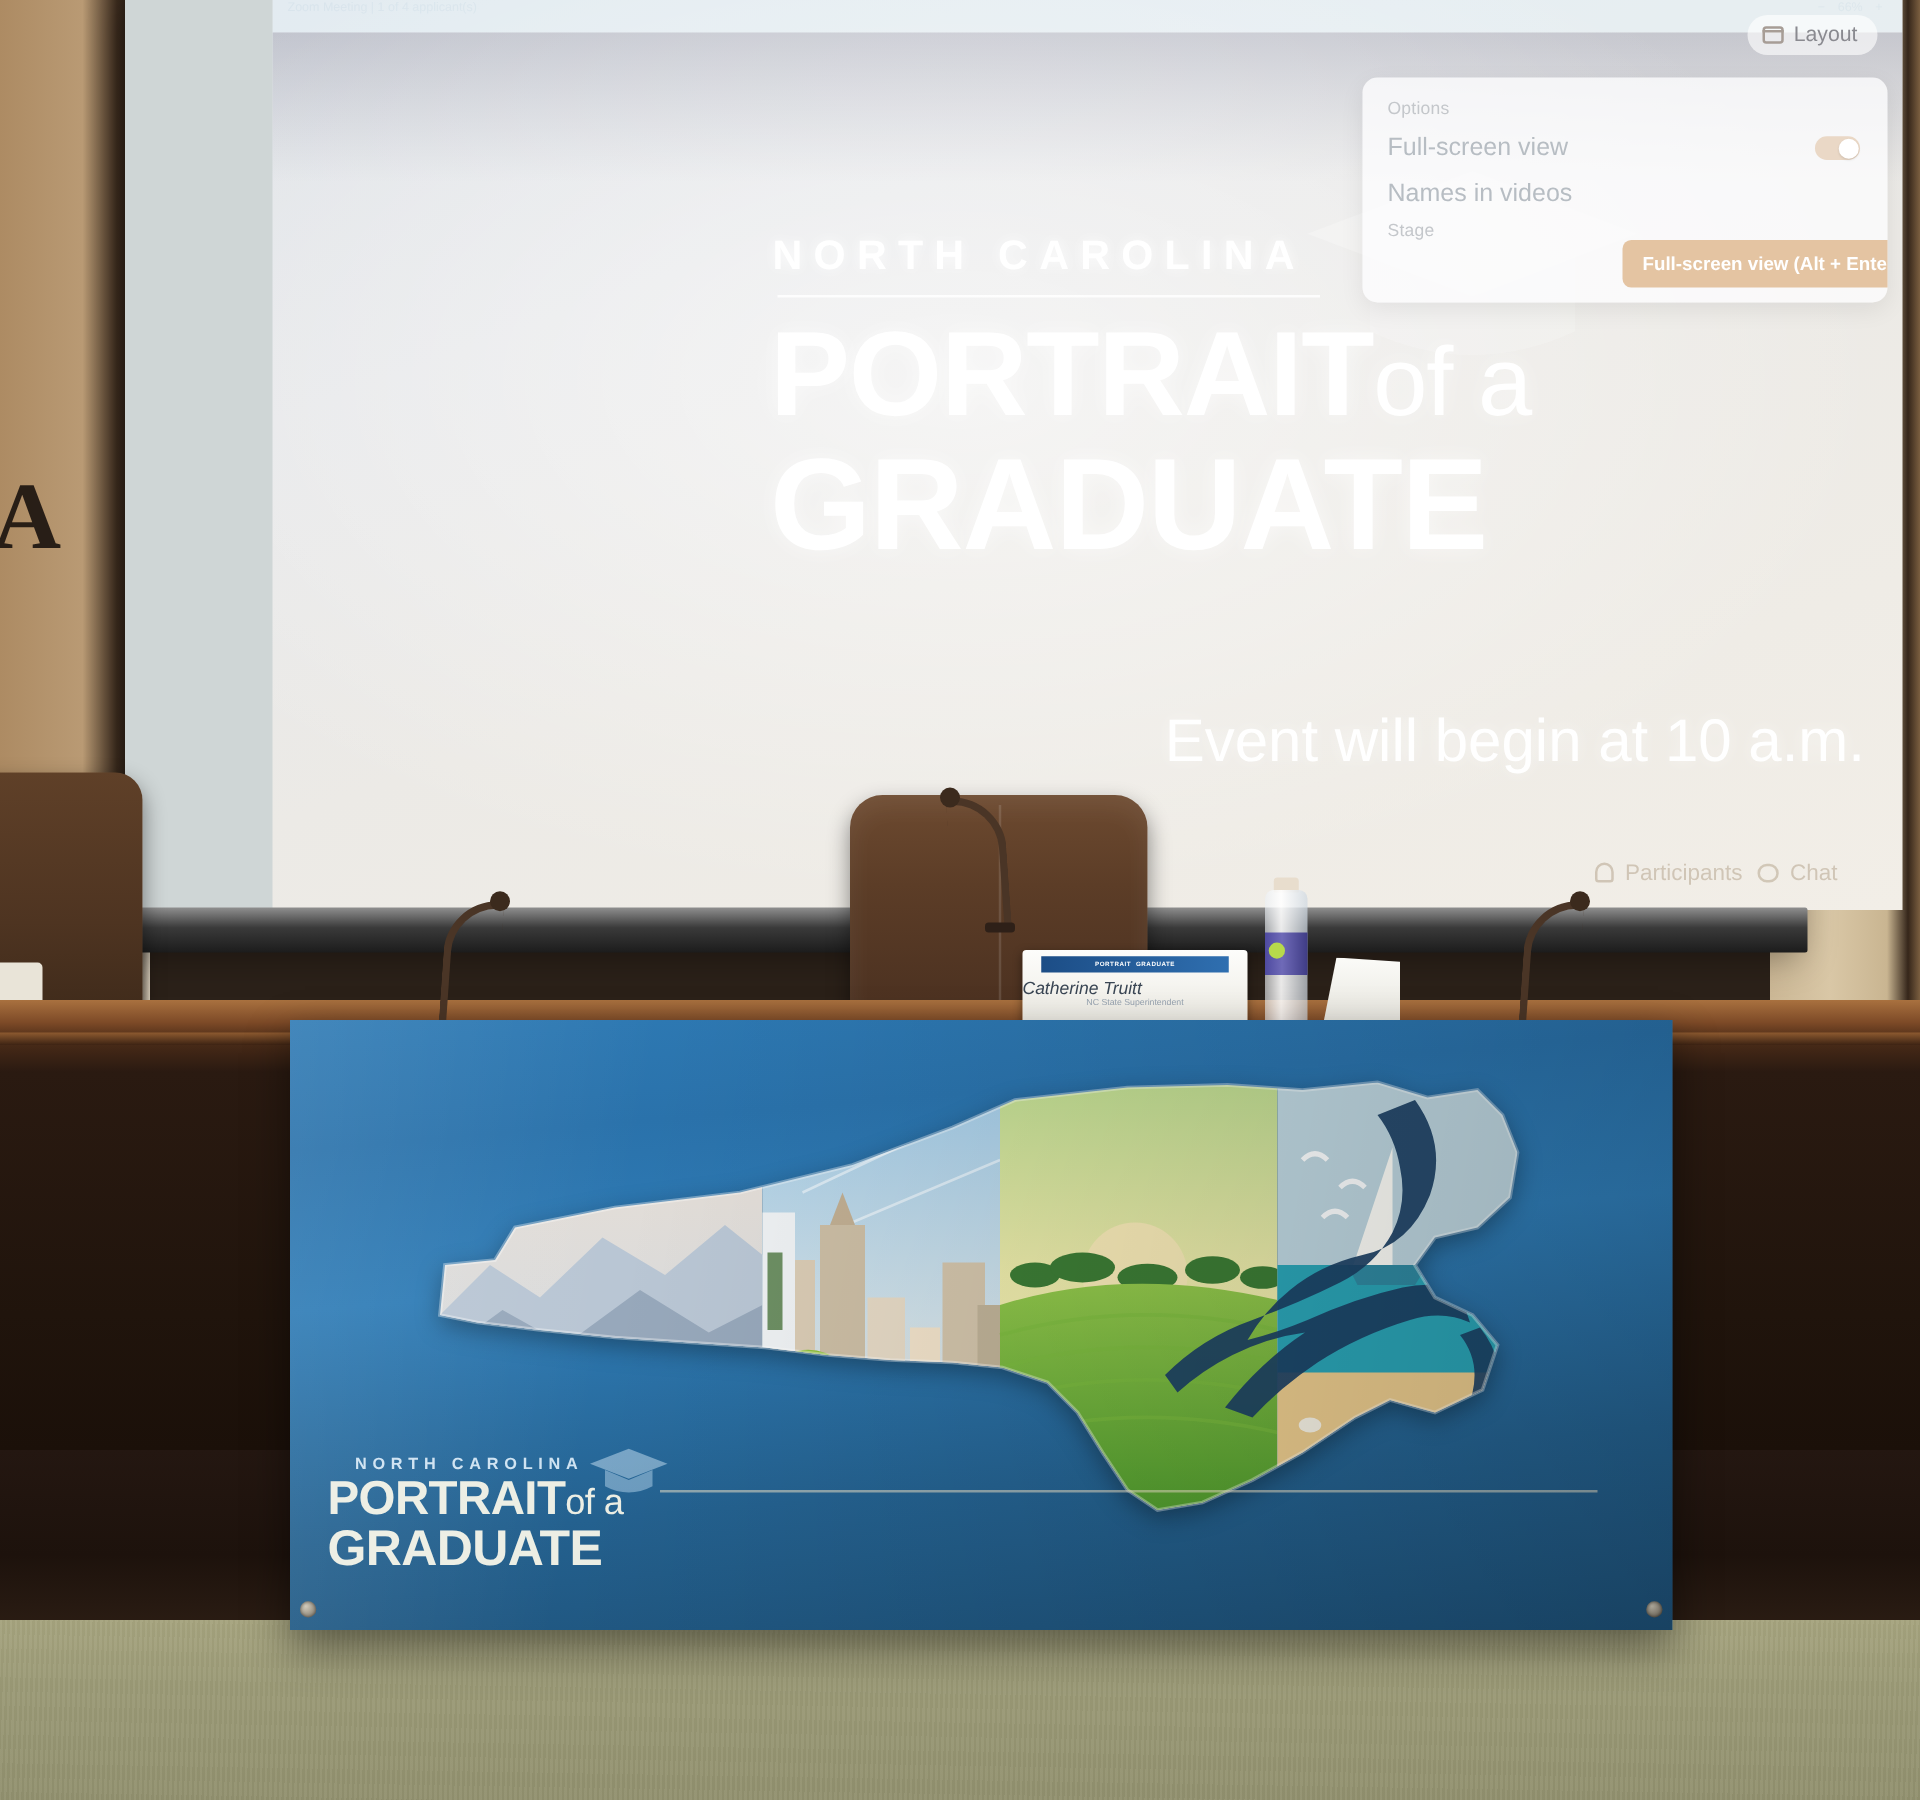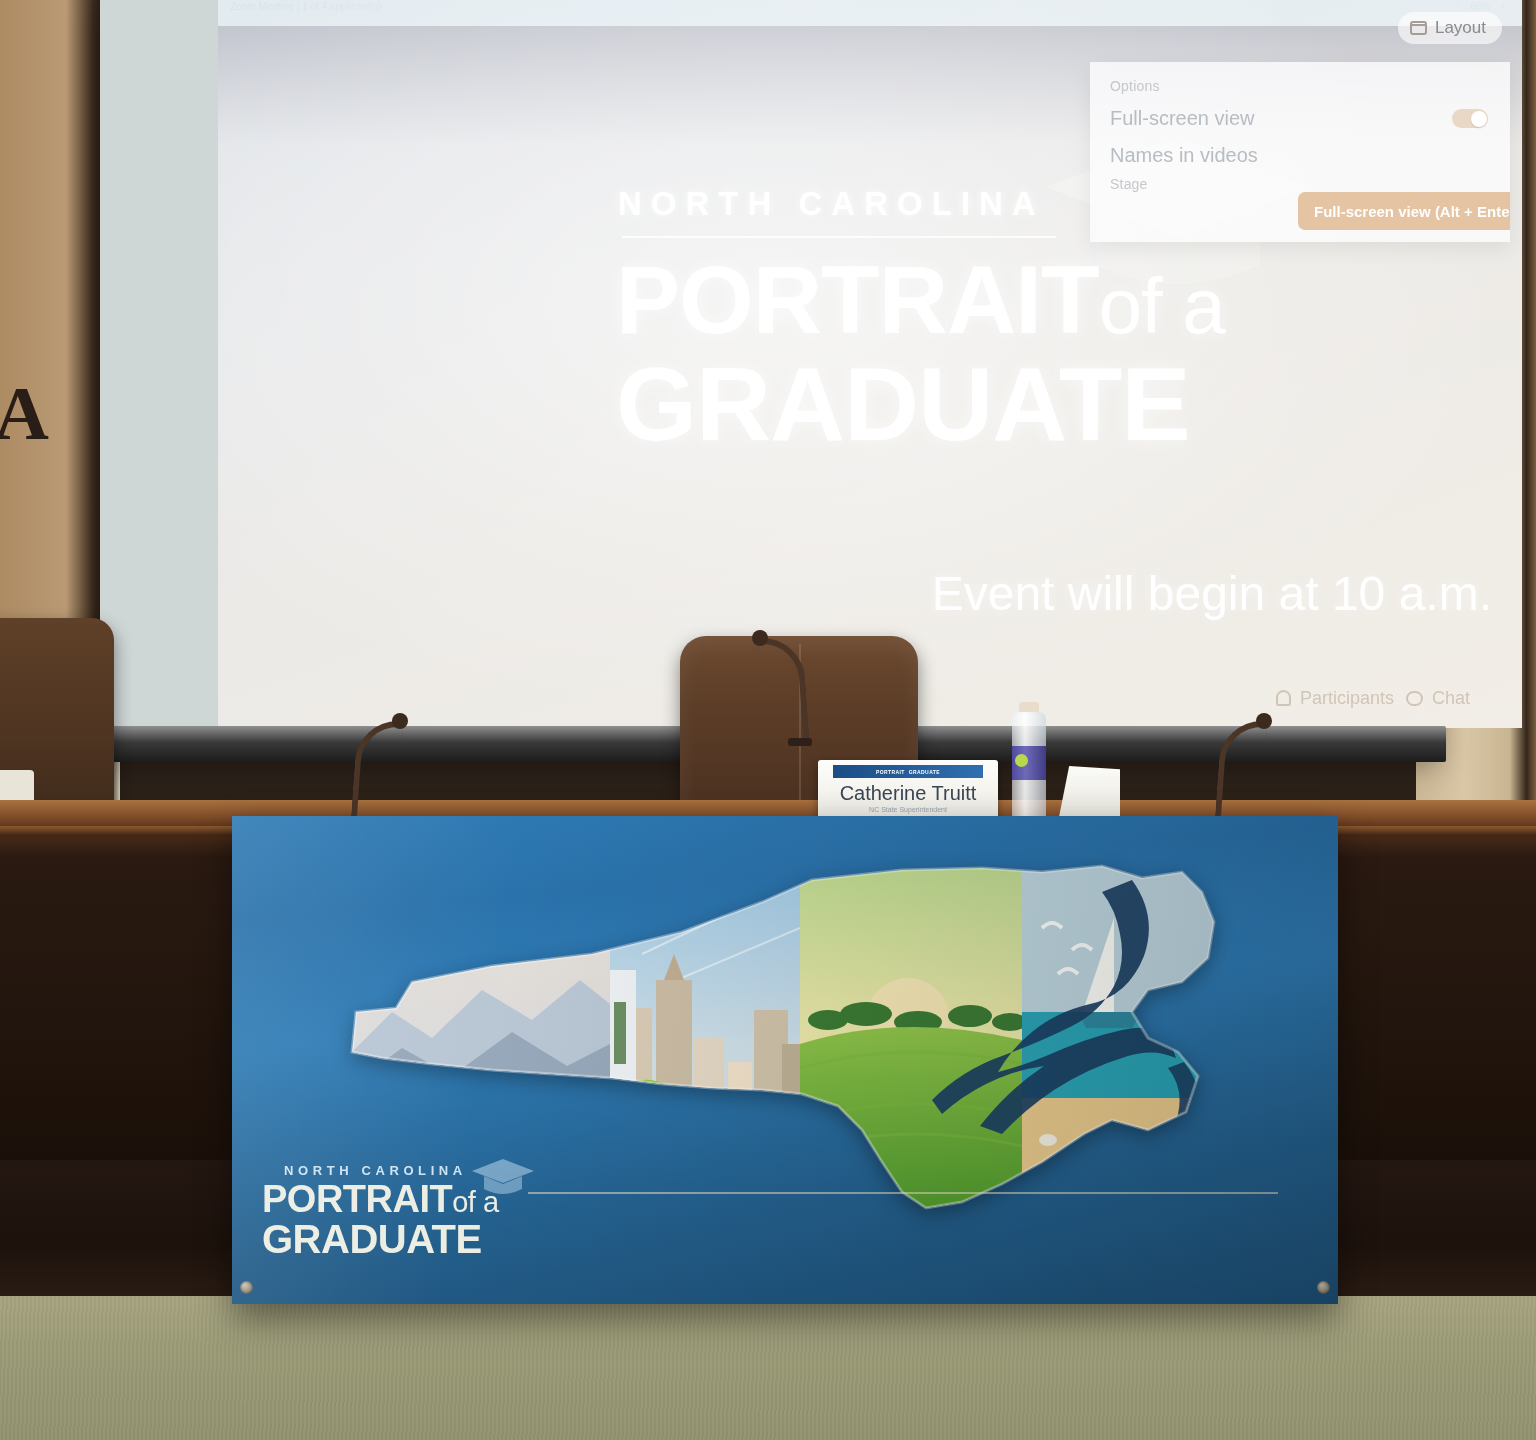--- a/index.html
+++ b/index.html
@@ -95,21 +95,21 @@
     color:#8a8a90; font-size:17px;
   }
   .layout-icon {
     width:17px; height:14px; border:2px solid #a79d96; border-radius:3px; position:relative;
   }
   .layout-icon:after {
     content:""; position:absolute; left:-2px; top:1px; width:17px; height:2px; background:#a79d96;
   }
   .layout-panel {
     position:absolute; right:12px; top:62px; width:420px; height:180px;
-    background:rgba(252,253,254,.80); border-radius:0;
+    background:rgba(252,253,254,.80); border-radius:12px;
     box-shadow:0 6px 20px rgba(0,0,0,.07);
     padding:14px 0 0 0; overflow:hidden;
   }
   .lp-section {
     font-size:14px; color:#c4c7cb; padding:2px 0 6px 20px; letter-spacing:.2px;
   }
   .lp-row {
     display:flex; align-items:center; justify-content:space-between;
     padding:7px 22px 7px 20px; font-size:20px; color:#b7bdc3;
   }
@@ -210,21 +210,21 @@
     background:linear-gradient(180deg,#fdfdfb,#eceae2);
     border-radius:3px; box-shadow:0 3px 8px rgba(0,0,0,.4);
     padding-top:5px;
   }
   .placard-logo {
     width:150px; height:13px; margin:0 auto 4px;
     background:linear-gradient(90deg,#1c4d86,#2f6fb0);
     display:flex; align-items:center; justify-content:center; gap:4px;
   }
   .placard-logo span { font-size:5px; color:#fff; font-weight:700; letter-spacing:.4px; }
-  .placard-name { text-align:center; font-size:20px; color:#3a4654; }
+  .placard-name { text-align:left; font-size:14px; color:#3a4654;font-style:italic; }
   .placard-role { text-align:center; font-size:7px; color:#97a3b0; margin-top:1px; }
   .placard-base {
     position:absolute; left:-4px; bottom:-5px; width:188px; height:6px;
     background:#d9d6cb; border-radius:2px;
   }
 
   
   .bottle { position:absolute; left:1008px; top:702px; width:42px; height:122px; }
   .bottle .cap { position:absolute; left:11px; top:0; width:20px; height:12px; background:#e8ddcd; border-radius:3px 3px 1px 1px; }
   .bottle .body {

